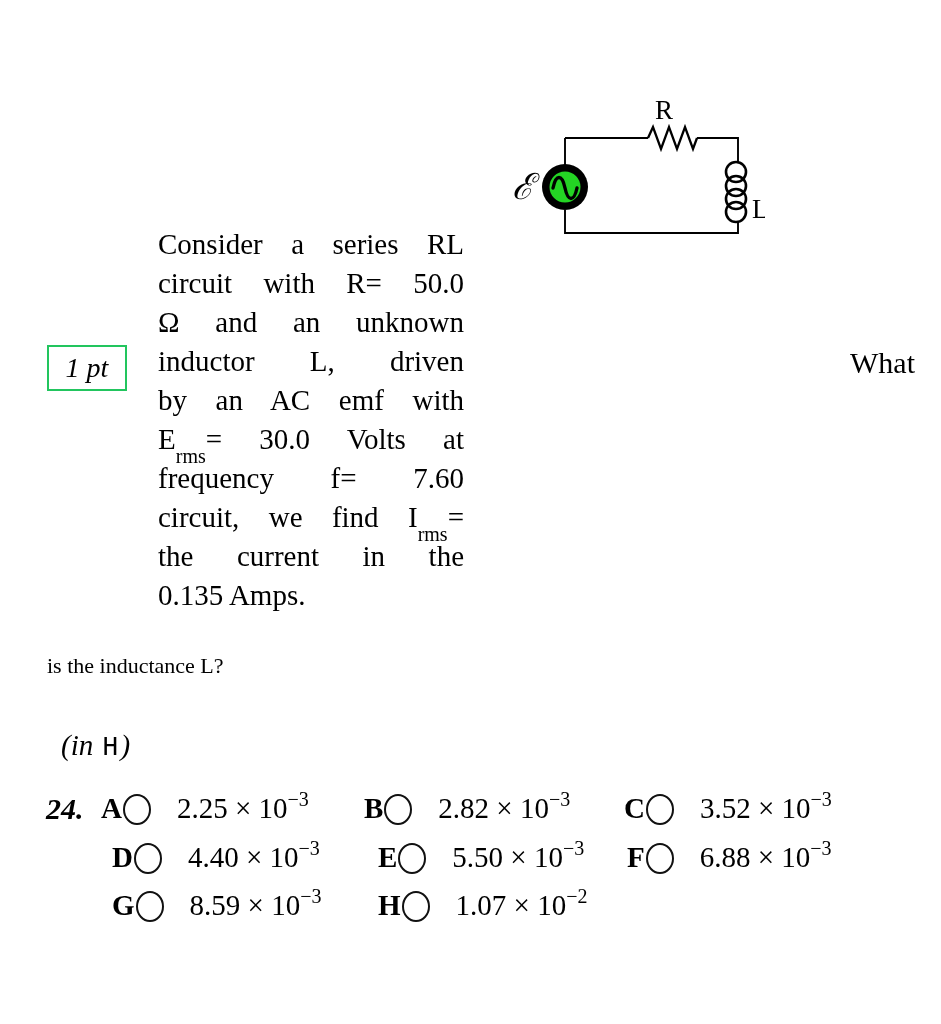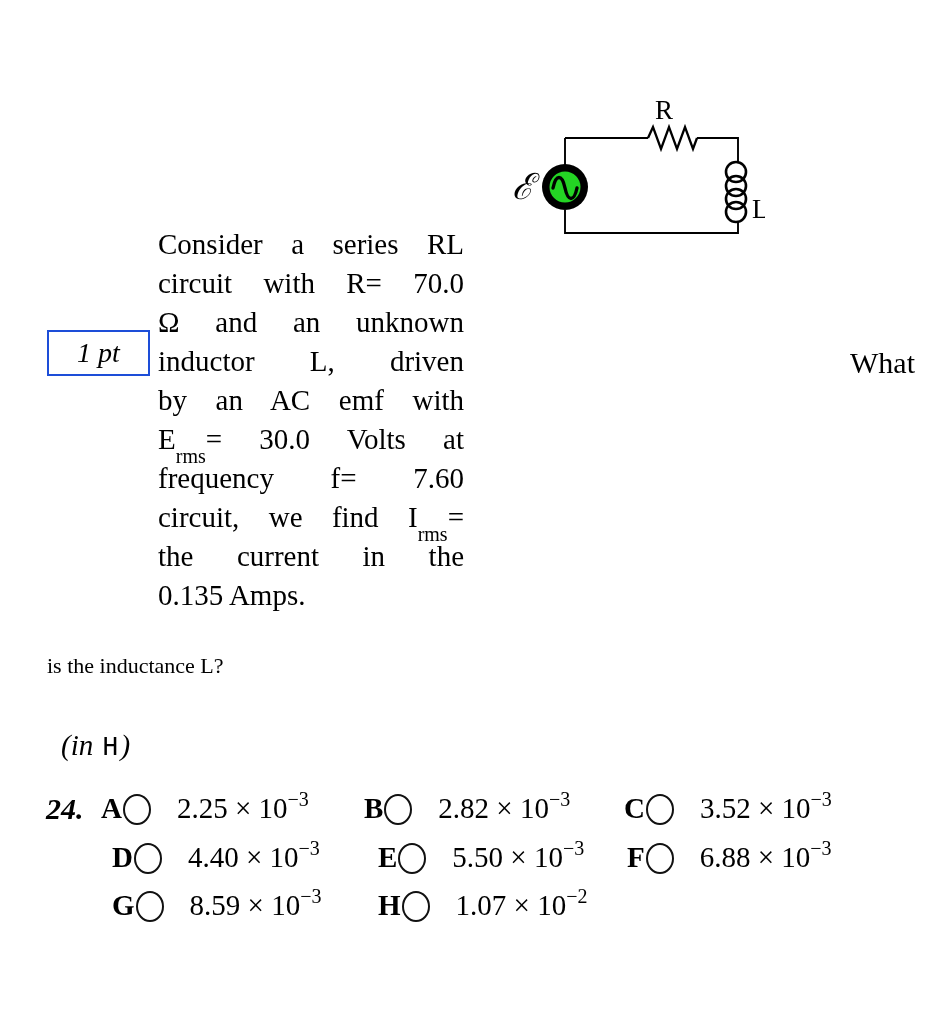--- a/index.html
+++ b/index.html
@@ -6,22 +6,22 @@
   .page{
     position:relative;
     width:941px;height:1024px;
     background:#ffffff;
     font-family:"Liberation Serif","DejaVu Serif",serif;
     color:#000;
     overflow:hidden;
   }
   
   .pts-box{
-    position:absolute;left:47px;top:330px;width:103px;height:46px;
-    border:2px solid #1d4ed8;
+    position:absolute;left:47px;top:345px;width:80px;height:46px;
+    border:2px solid #22c55e;
     display:flex;align-items:center;justify-content:center;
     box-sizing:border-box;
   }
   .pts-box span{font-style:italic;font-size:28px;}
   
   .ptext{
     position:absolute;left:158px;top:225px;width:306px;
   }
   .pline{
     height:39px;line-height:39px;font-size:29px;white-space:nowrap;
@@ -107,21 +107,21 @@
     <text x="247" y="133" font-size="27">L</text>
     <text x="7" y="114" font-size="36" class="src-label">ℰ</text>
   </svg>
 
   <div class="pts-box">
     <span>1 pt</span>
   </div>
 
   <div class="ptext">
     <div class="pline just">Consider a series RL</div>
-    <div class="pline just">circuit with R= 70.0</div>
+    <div class="pline just">circuit with R= 50.0</div>
     <div class="pline just">Ω and an unknown</div>
     <div class="pline just">inductor L, driven</div>
     <div class="pline just">by an AC emf with</div>
     <div class="pline just"><span>E</span><sub>rms</sub><span>= 30.0 Volts at</span></div>
     <div class="pline just">frequency f= 7.60</div>
     <div class="pline just"><span>circuit, we find I</span><sub>rms</sub><span>=</span></div>
     <div class="pline just">the current in the</div>
     <div class="pline">0.135 Amps.</div>
   </div>
 

